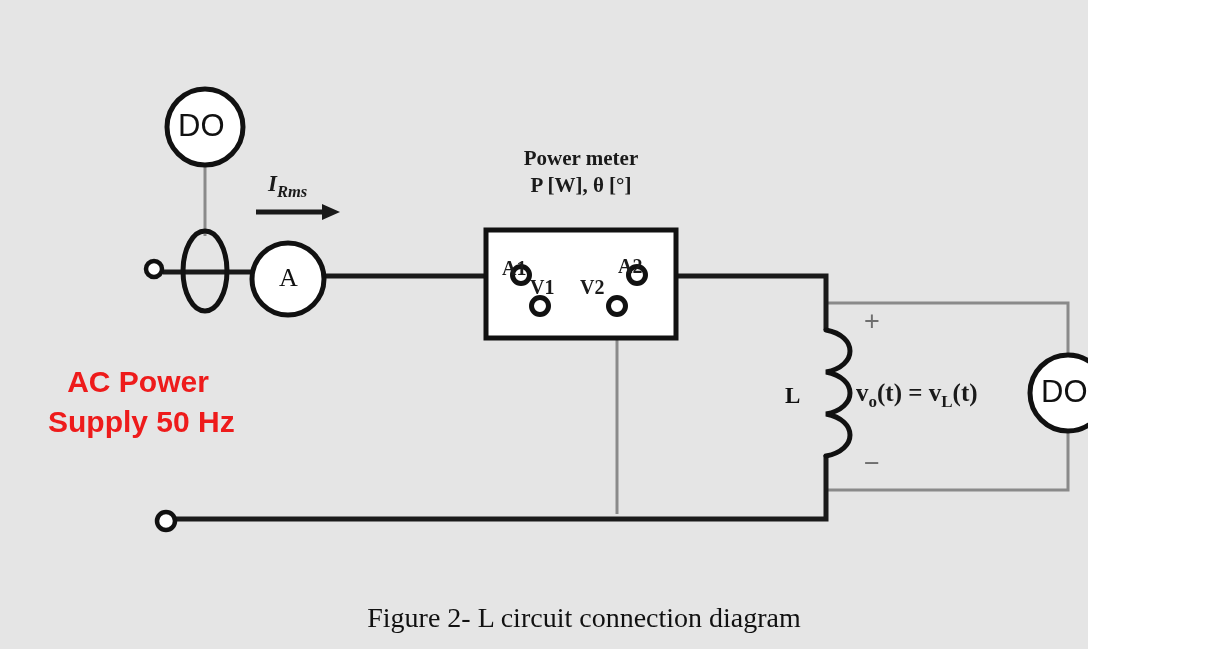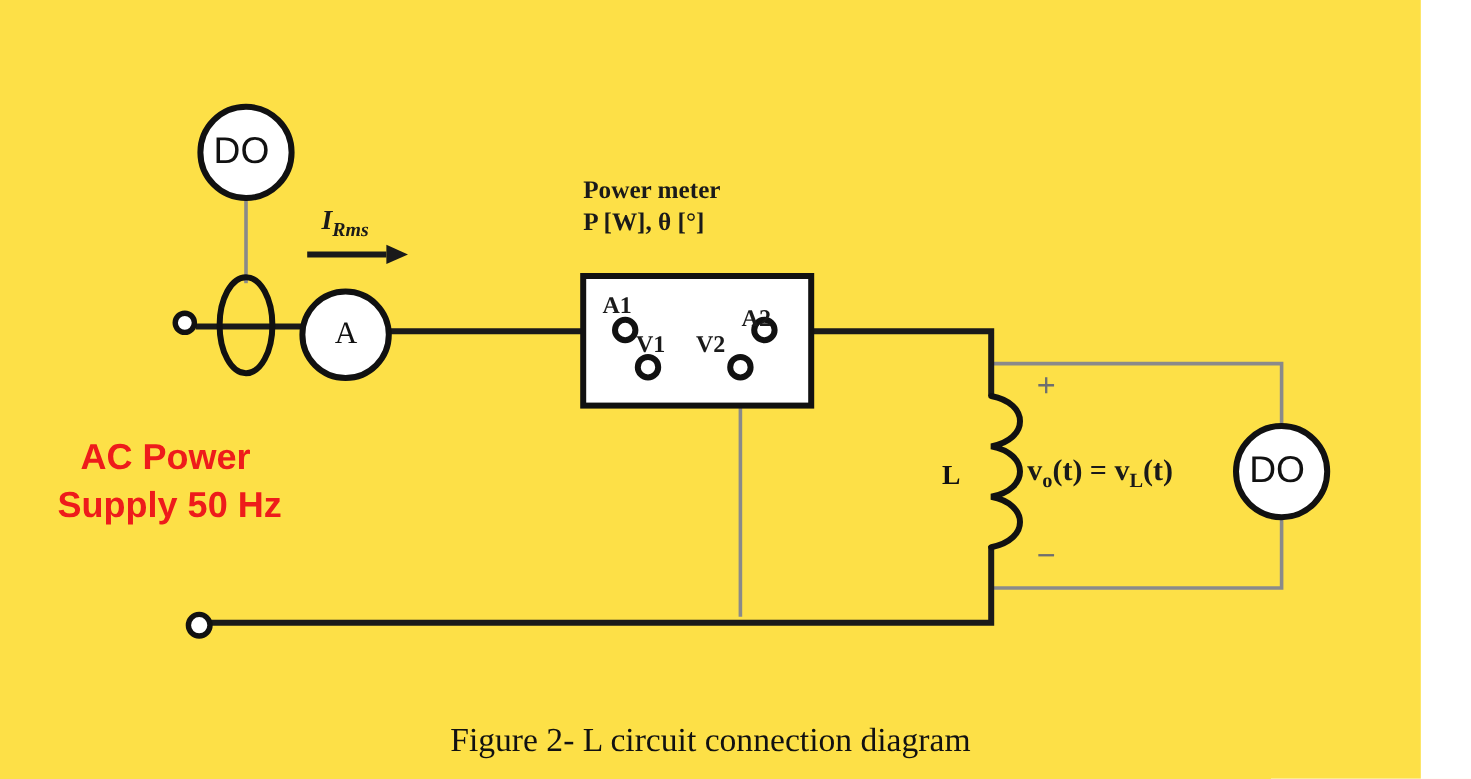--- a/index.html
+++ b/index.html
@@ -6,23 +6,23 @@
   html, body {
     margin: 0;
     padding: 0;
     background: #ffffff;
   }
   body {
     font-family: "Liberation Serif", serif;
   }
   #figure-root {
     position: relative;
-    width: 1184px;
+    width: 1088px;
     height: 649px;
-    background: #fde047;
+    background: #e5e5e5;
     overflow: hidden;
   }
   #circuit-svg {
     position: absolute;
     left: 0;
     top: 0;
     width: 1226px;
     height: 649px;
   }
   .lbl {
@@ -35,21 +35,21 @@
     font-family: "Liberation Sans", sans-serif;
     font-size: 31px;
     font-weight: 400;
     color: #111111;
   }
   .lbl-meter-inst {
     font-family: "Liberation Serif", serif;
     font-weight: bold;
     font-size: 21px;
     color: #1a1a1a;
-    text-align: left;
+    text-align: center;
   }
   .lbl-ammeter {
     font-family: "Liberation Serif", serif;
     font-size: 26px;
     color: #111111;
   }
   .lbl-term {
     font-family: "Liberation Serif", serif;
     font-weight: bold;
     font-size: 20px;
@@ -95,20 +95,21 @@
     font-size: 27px;
     color: #6f6f6f;
   }
   .lbl-caption {
     font-family: "Liberation Serif", serif;
     font-size: 28px;
     color: #111111;
     text-align: center;
     width: 100%;
     left: 0;
+    padding-left: 40px;
   }
 </style>
 </head>
 <body>
 
 <div id="figure-root">
 
   <svg id="circuit-svg" viewBox="0 0 1226 649">
 
     <line x1="205" y1="164" x2="205" y2="236" stroke="#8a8a8a" stroke-width="3"></line>
@@ -161,21 +162,21 @@
 
   <div class="lbl lbl-irms" style="left:268px; top:172px;">
     <span>I</span><sub>Rms</sub>
   </div>
 
   <div class="lbl lbl-ammeter" style="left:279px; top:265px;">A</div>
 
   <div class="lbl lbl-meter-inst" style="left:486px; top:148px; width:190px;">Power meter</div>
   <div class="lbl lbl-meter-inst" style="left:486px; top:175px; width:190px;">P [W], θ [°]</div>
 
-  <div class="lbl lbl-term" style="left:502px; top:245px;">A1</div>
+  <div class="lbl lbl-term" style="left:502px; top:258px;">A1</div>
   <div class="lbl lbl-term" style="left:530px; top:277px;">V1</div>
   <div class="lbl lbl-term" style="left:580px; top:277px;">V2</div>
   <div class="lbl lbl-term" style="left:618px; top:256px;">A2</div>
 
   <div class="lbl lbl-ac" style="left:48px; top:362px; width:180px;">
     <span>AC Power</span><br>
     <span>Supply 50 Hz</span>
   </div>
 
   <div class="lbl lbl-L" style="left:785px; top:384px;">L</div>

